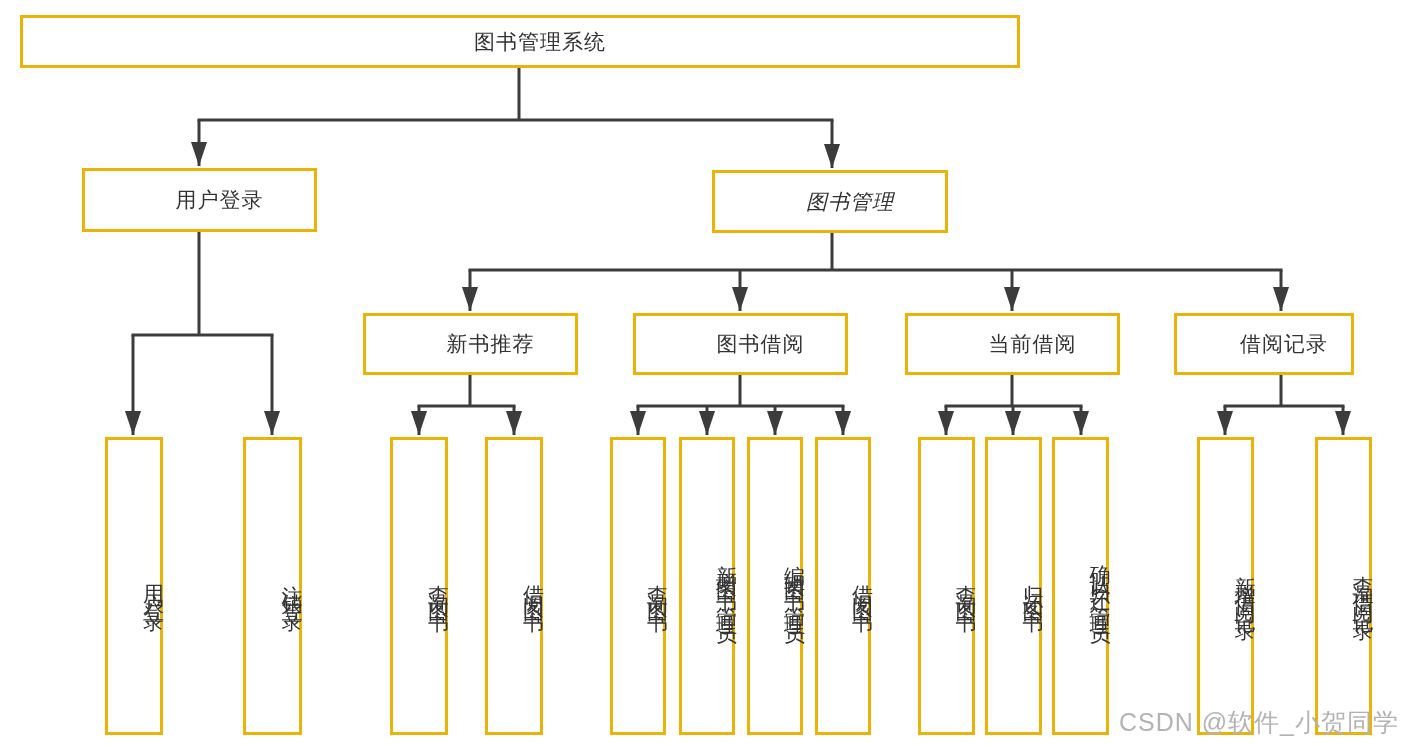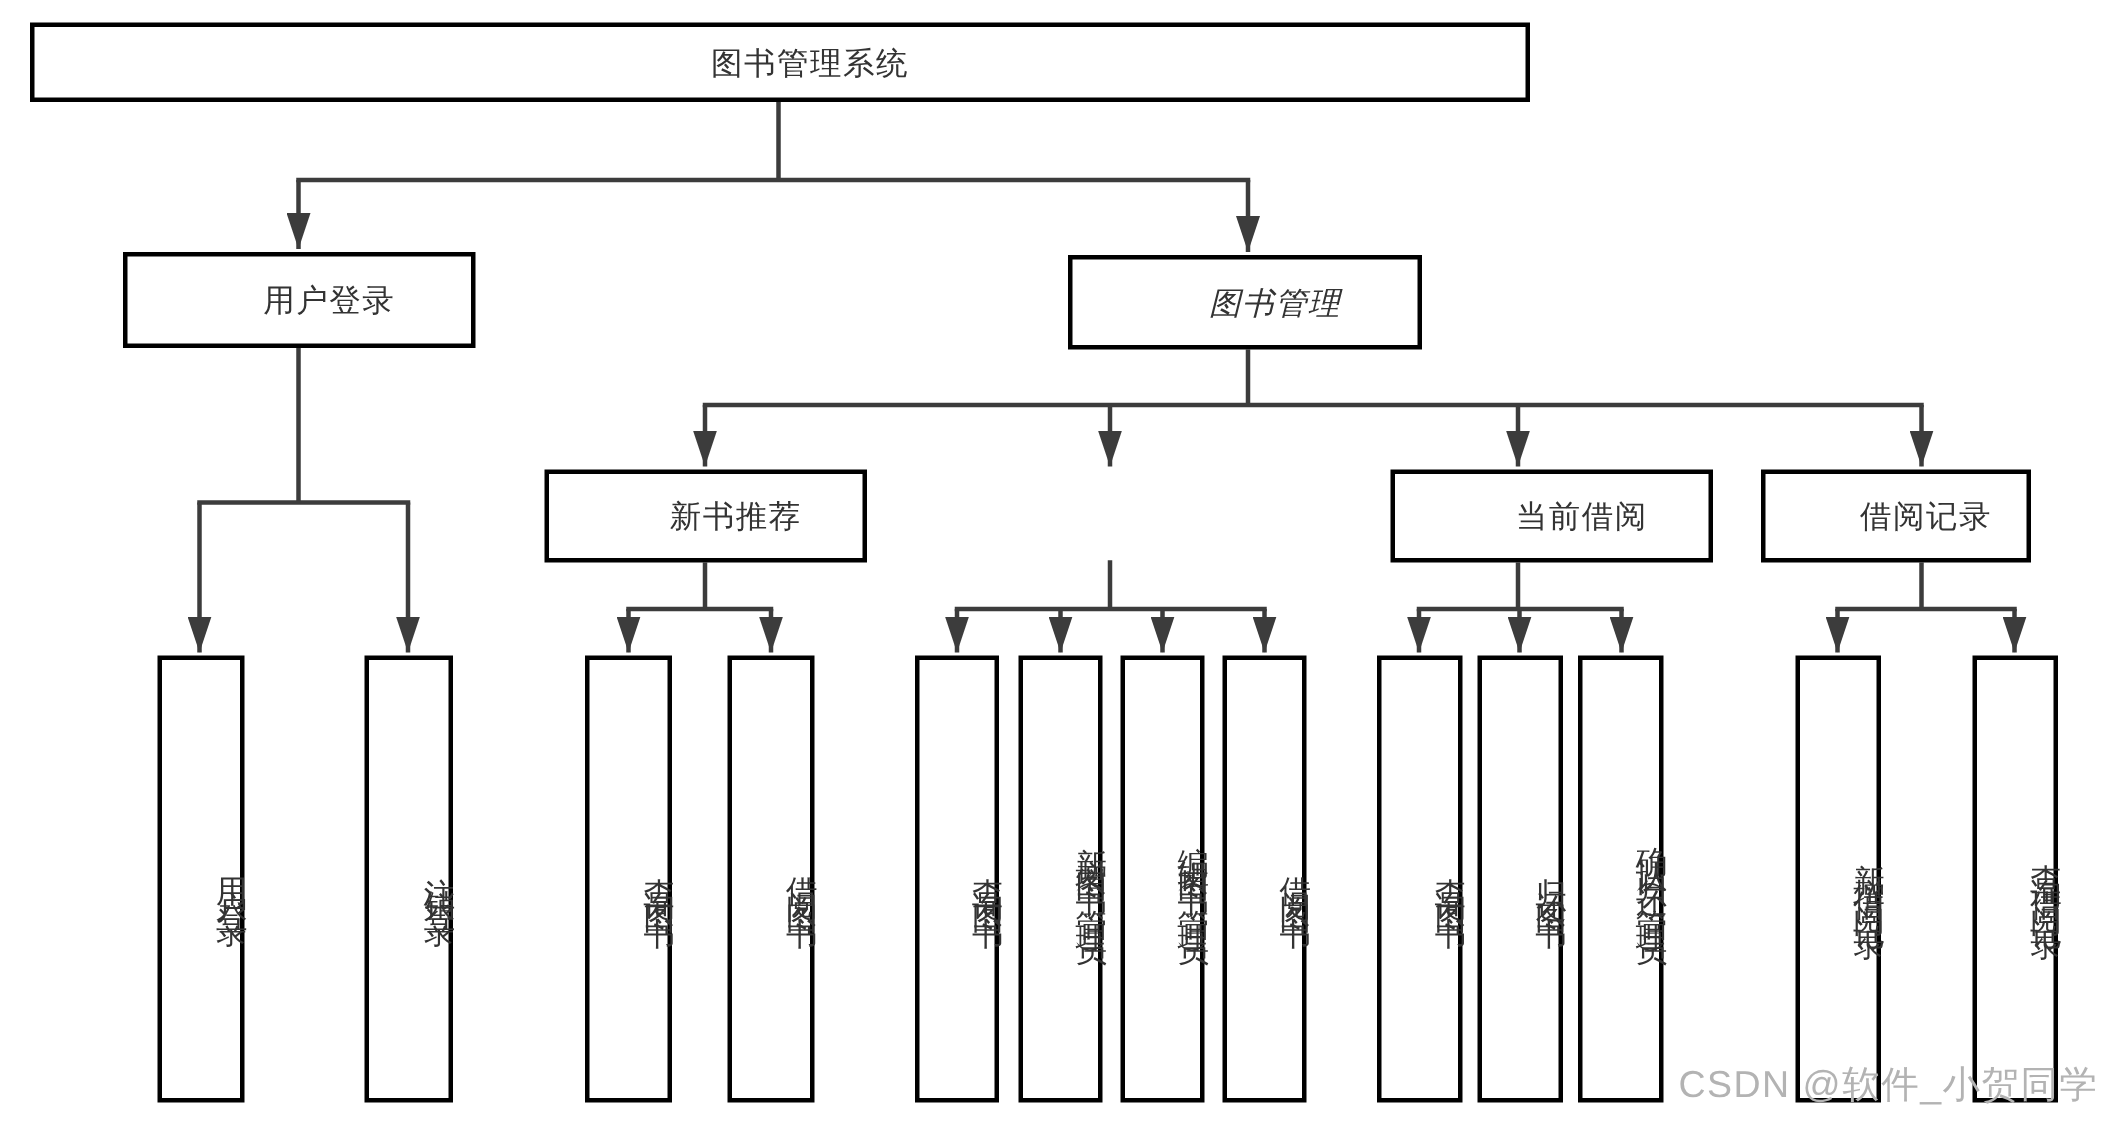--- a/index.html
+++ b/index.html
@@ -10,21 +10,21 @@
     background: #ffffff;
     font-family: "Liberation Sans", sans-serif;
     overflow: hidden;
   }
   svg.wires { position: absolute; left: 0; top: 0; width: 1405px; height: 747px; }
   svg.wires path.trunk { stroke: #3c3c3c; stroke-width: 3; fill: none; stroke-linecap: square; }
   svg.wires line.arrow { stroke: #3c3c3c; stroke-width: 3; }
   .box {
     position: absolute;
     box-sizing: border-box;
-    border: 3px solid #000000;
+    border: 3px solid #eab308;
     background: #ffffff;
     display: flex;
     align-items: center;
     justify-content: center;
     color: #333333;
     padding-left: 40px;
   }
   .hlabel { font-size: 21px; letter-spacing: 1px; white-space: nowrap; }
   .vlabel {
     writing-mode: vertical-rl;
@@ -112,21 +112,24 @@
   <div class="box" style="left:82px; top:168px; width:235px; height:64px;">
     <span class="hlabel">用户登录</span>
   </div>
   <div class="box" style="left:712px; top:170px; width:236px; height:63px;font-style:italic;">
     <span class="hlabel">图书管理</span>
   </div>
 
   <div class="box" style="left:363px; top:313px; width:215px; height:62px;">
     <span class="hlabel">新书推荐</span>
   </div>
-  <div class="box" style="left:905px; top:313px; width:215px; height:62px;margin-left:22px;">
+  <div class="box" style="left:633px; top:313px; width:215px; height:62px;">
+    <span class="hlabel">图书借阅</span>
+  </div>
+  <div class="box" style="left:905px; top:313px; width:215px; height:62px;">
     <span class="hlabel">当前借阅</span>
   </div>
   <div class="box" style="left:1174px; top:313px; width:180px; height:62px;">
     <span class="hlabel">借阅记录</span>
   </div>
 
   <div class="box leaf" style="left:105px; top:437px; width:58px; height:298px;">
     <span class="vlabel" style="letter-spacing: 9px;">用户登录</span>
   </div>
   <div class="box leaf" style="left:243px; top:437px; width:59px; height:298px;">

